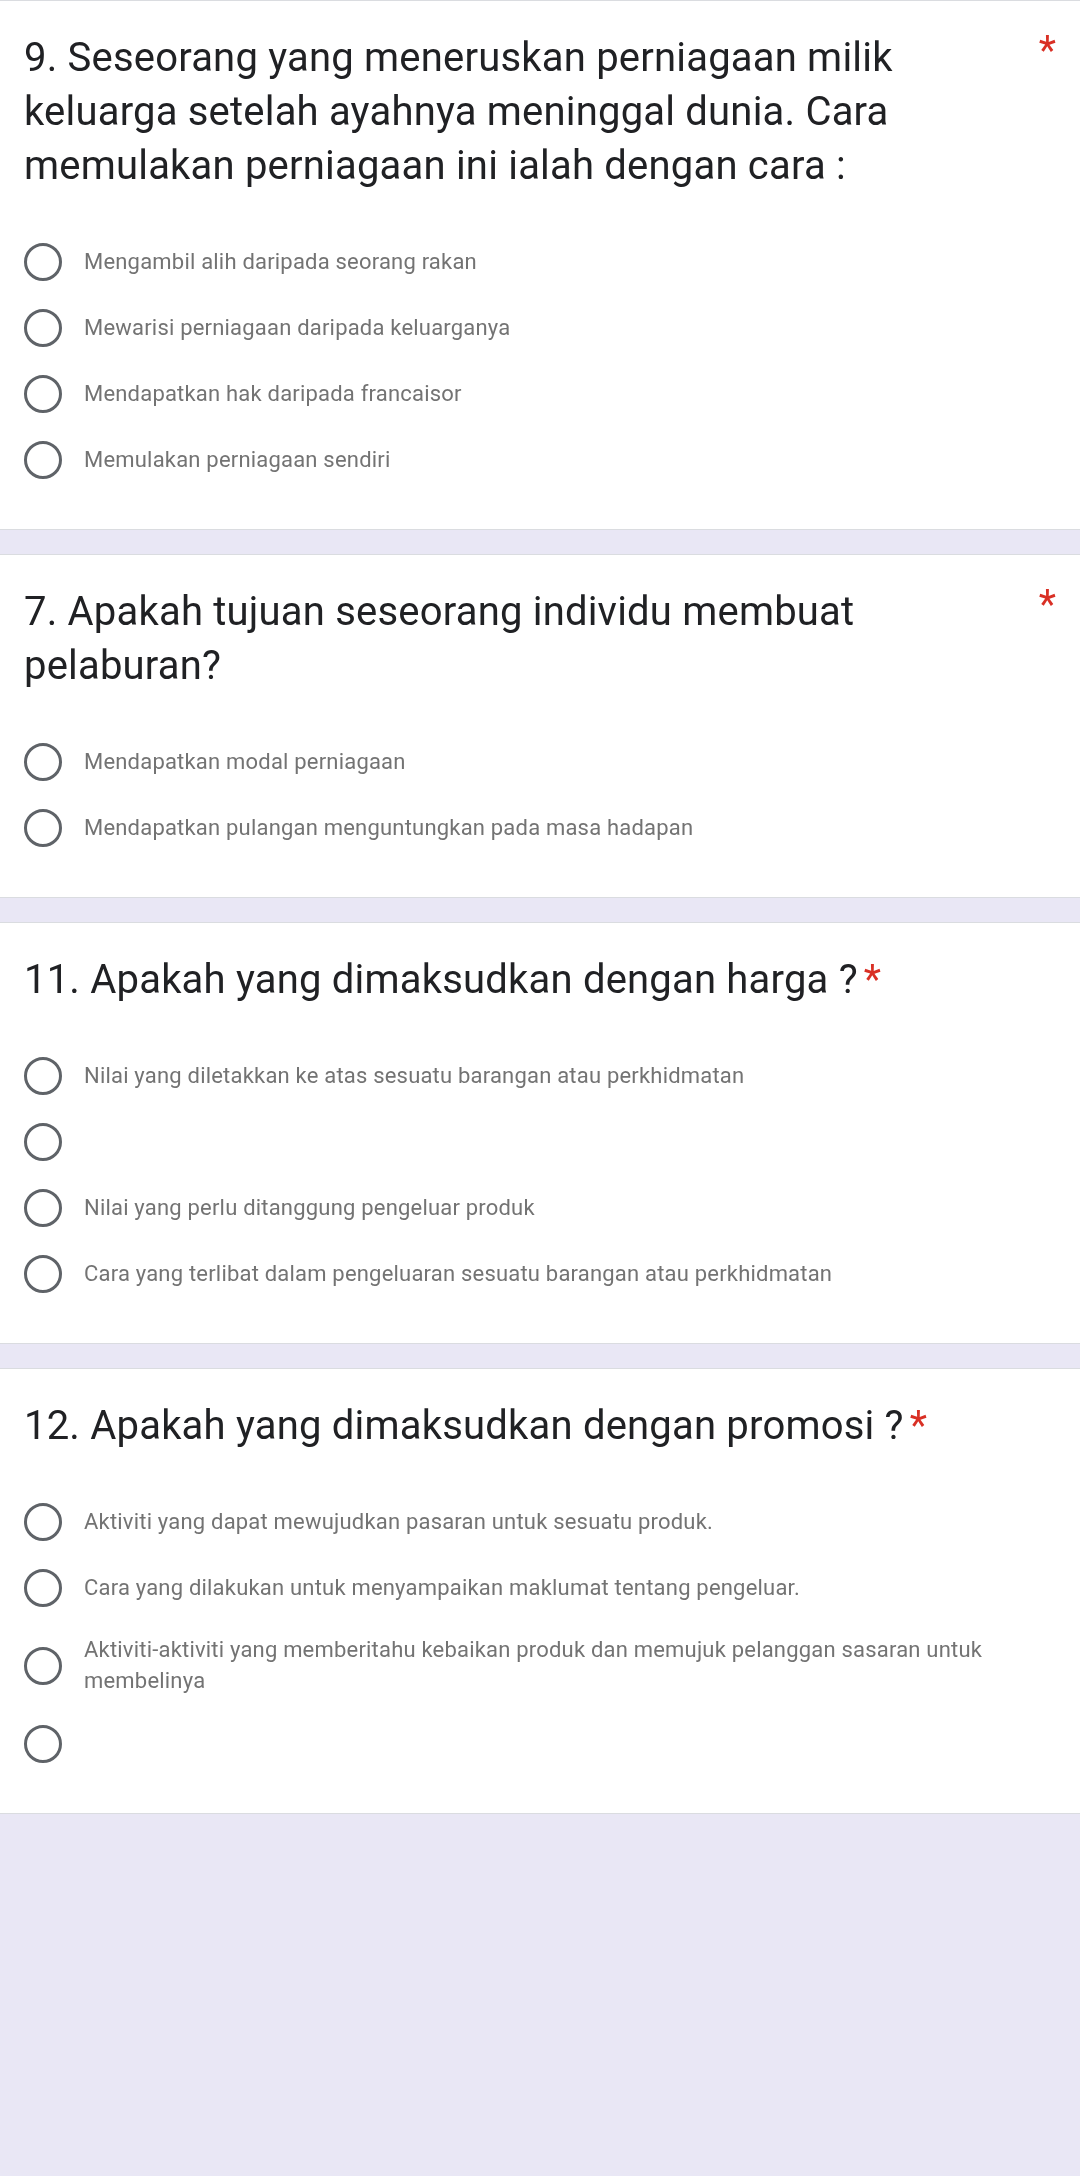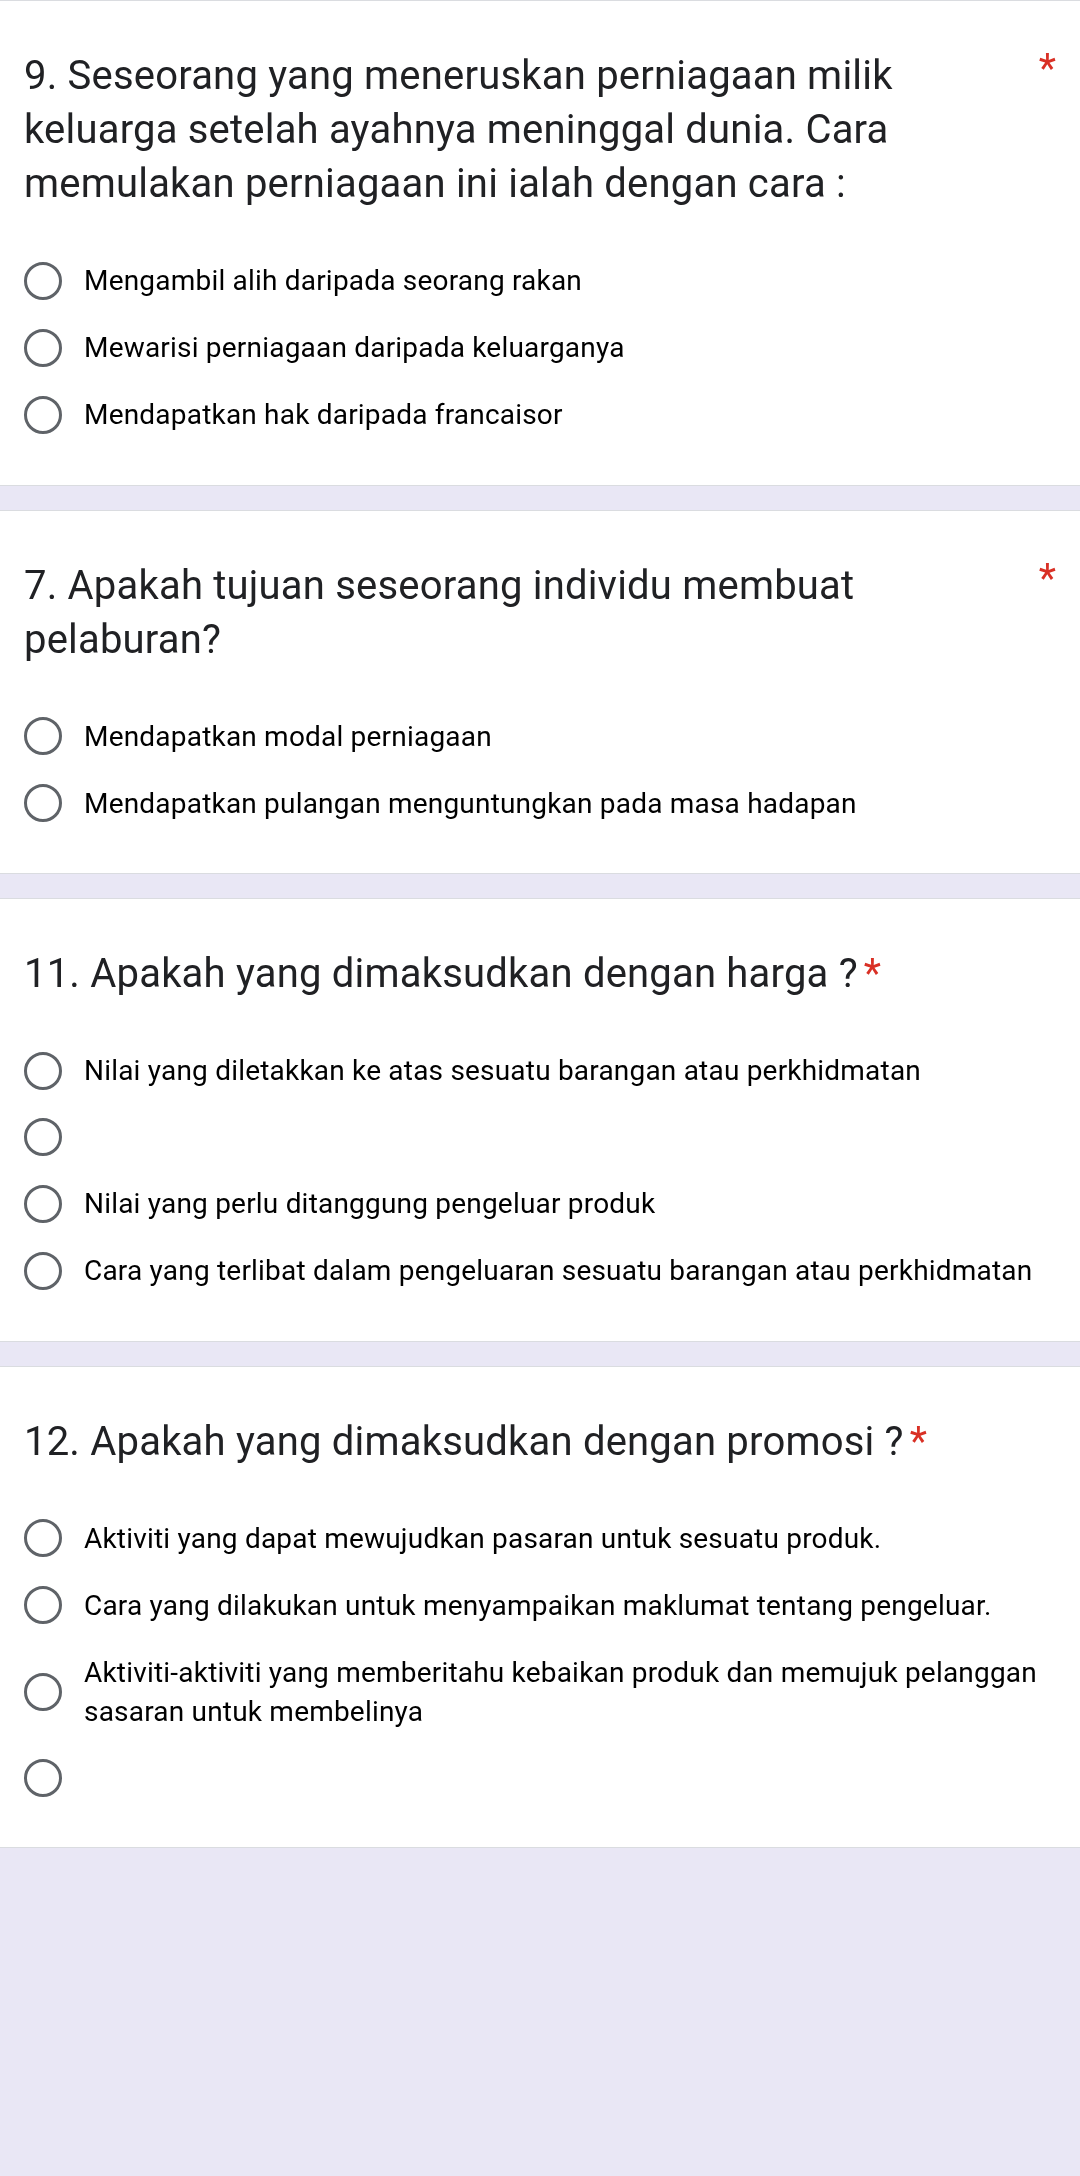--- a/index.html
+++ b/index.html
@@ -19,21 +19,20 @@
       padding: 30px 24px 36px 24px;
       margin-bottom: 24px;
     }
     .question-card:last-child {
       margin-bottom: 0;
     }
     .question-header {
       display: flex;
       align-items: flex-start;
       margin-bottom: 36px;
-      margin-top: 18px;
     }
     .question-title {
       font-size: 40px;
       line-height: 1.35;
       color: #202124;
       font-weight: 400;
       flex: 1;
       letter-spacing: 0.2px;
     }
     .required-star {
@@ -51,22 +50,22 @@
     .radio-circle {
       width: 38px;
       height: 38px;
       min-width: 38px;
       border: 3px solid #5f6368;
       border-radius: 50%;
       margin-right: 22px;
       flex-shrink: 0;
     }
     .option-label {
-      font-size: 28px;
-      color: #000000;
+      font-size: 22px;
+      color: #737373;
       line-height: 1.4;
       letter-spacing: 0.2px;
     }
   </style>
 </head>
 <body>
 
 <div>
 
   <div class="question-card">
@@ -80,20 +79,24 @@
       <div class="radio-circle"></div>
       <div class="option-label">Mengambil alih daripada seorang rakan</div>
     </div>
     <div class="option-row">
       <div class="radio-circle"></div>
       <div class="option-label">Mewarisi perniagaan daripada keluarganya</div>
     </div>
     <div class="option-row">
       <div class="radio-circle"></div>
       <div class="option-label">Mendapatkan hak daripada francaisor</div>
+    </div>
+    <div class="option-row">
+      <div class="radio-circle"></div>
+      <div class="option-label">Memulakan perniagaan sendiri</div>
     </div>
   </div>
 
   <div class="question-card">
     <div class="question-header">
       <div class="question-title">
         <span>7. Apakah tujuan seseorang individu membuat pelaburan?</span>
       </div>
       <span class="required-star">*</span>
     </div>

